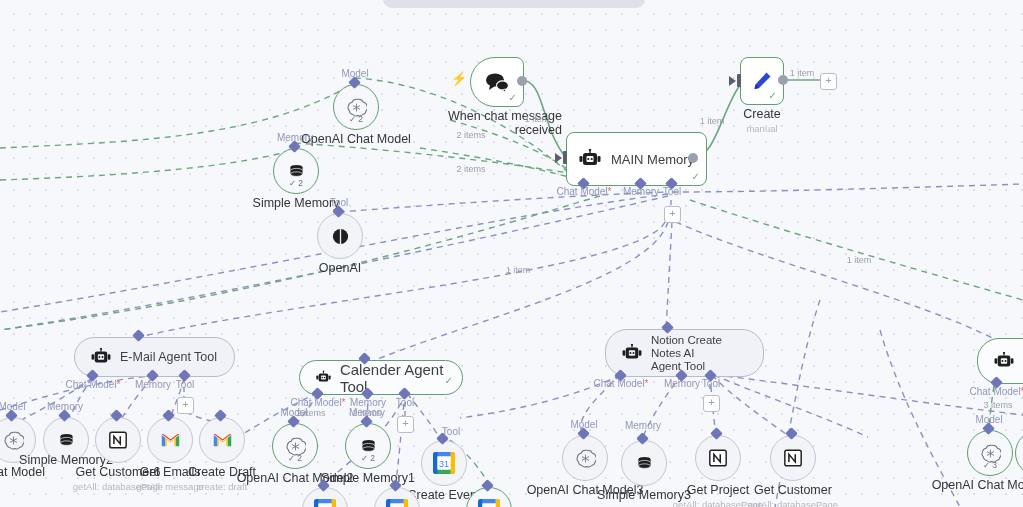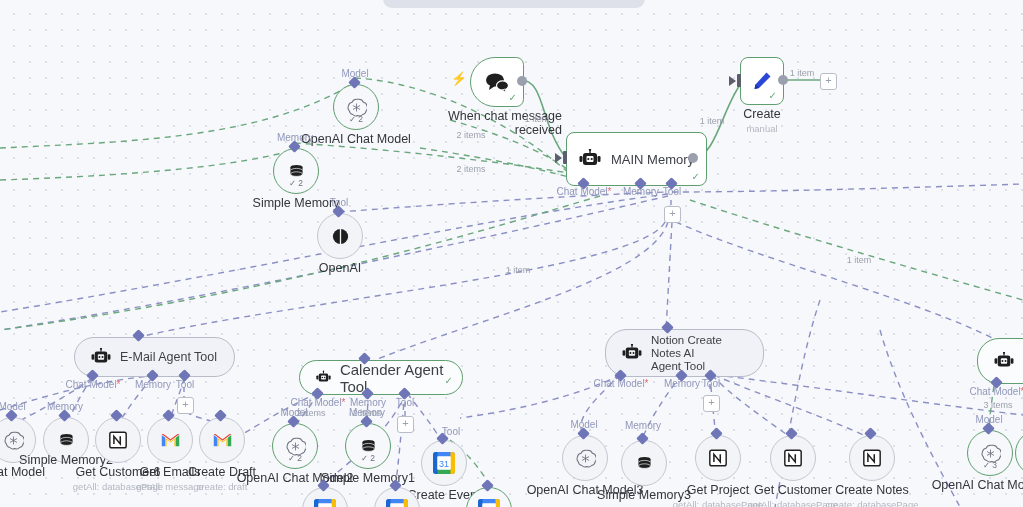--- a/index.html
+++ b/index.html
@@ -535,31 +535,20 @@
       <svg class="ico" width="20" height="20" viewBox="0 0 22 22">
         <rect x="2" y="2.5" width="18" height="17" rx="2" fill="#fff" stroke="#1f1f1f" stroke-width="1.6"></rect>
         <path d="M6.5 15.5V7l7 8.3V7" stroke="#1f1f1f" stroke-width="1.7" fill="none"></path>
       </svg>
     </div>
     <div class="diamond" style="left:17px;top:-6px;"></div>
     <div class="nlabel" style="top:48px;">Get Customer</div>
     <div class="nsub" style="top:64px;">getAll: databasePage</div>
   </div>
 
-  <div class="node" style="left:849px;top:435px;">
-    <div class="circ-node" style="width:44px;height:44px;">
-      <svg class="ico" width="20" height="20" viewBox="0 0 22 22">
-        <rect x="2" y="2.5" width="18" height="17" rx="2" fill="#fff" stroke="#1f1f1f" stroke-width="1.6"></rect>
-        <path d="M6.5 15.5V7l7 8.3V7" stroke="#1f1f1f" stroke-width="1.7" fill="none"></path>
-      </svg>
-    </div>
-    <div class="diamond" style="left:17px;top:-6px;"></div>
-    <div class="nlabel" style="top:48px;">Create Notes</div>
-    <div class="nsub" style="top:64px;">create: databasePage</div>
-  </div>
 
   <div class="node" style="left:977px;top:338px;">
     <div class="pill-node green" style="width:110px;height:44px;">
       <svg class="ico" width="20" height="18" viewBox="0 0 22 20" style="flex:0 0 auto;">
         <rect x="4" y="4" width="14" height="12" rx="2.5" fill="#1f1f1f"></rect>
         <rect x="7.5" y="7" width="7" height="6" rx="1" fill="#fbfcfd"></rect>
         <circle cx="9.3" cy="10" r="1.1" fill="#1f1f1f"></circle>
           <circle cx="12.7" cy="10" r="1.1" fill="#1f1f1f"></circle>
         <rect x="10.3" y="0.5" width="1.4" height="3.5" fill="#1f1f1f"></rect>
           <circle cx="11" cy="0.8" r="1.2" fill="#1f1f1f"></circle>

